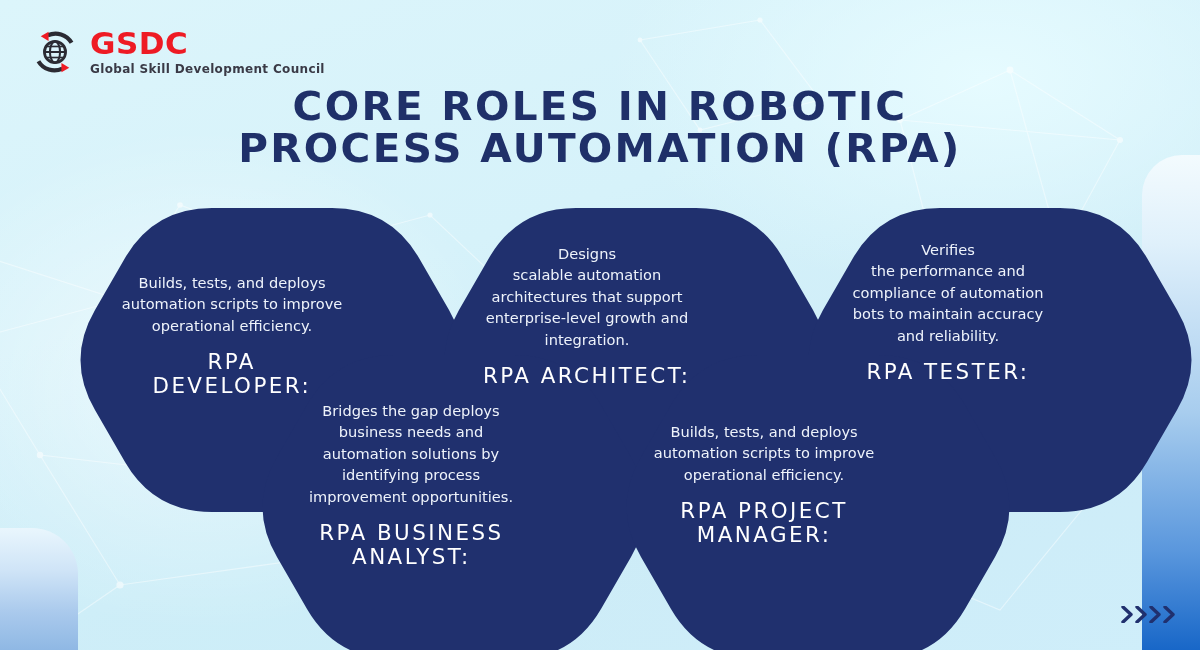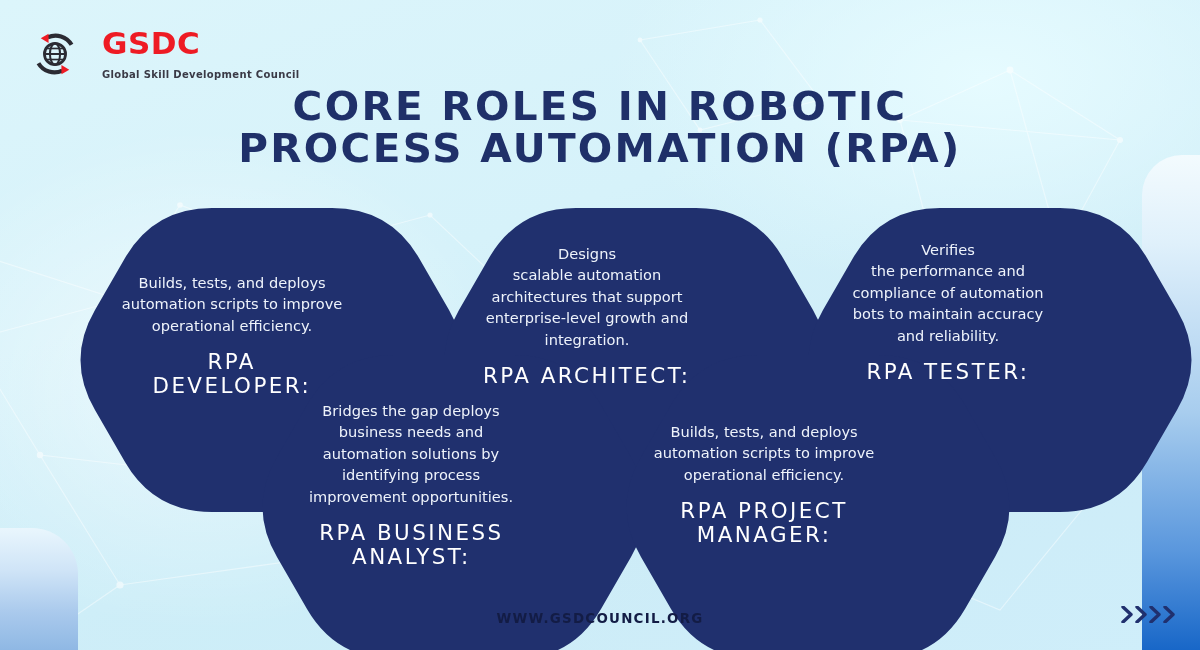--- a/index.html
+++ b/index.html
@@ -31,31 +31,31 @@
     border-top-left-radius:40px;
     background:linear-gradient(180deg,#f3fbfe 0%,#dff0fb 18%,#a8cdee 52%,#5a97dd 80%,#1867c8 100%);
   }
   .band-left{
     position:absolute;left:0;bottom:0;width:78px;height:122px;
     border-top-right-radius:46px;
     background:linear-gradient(180deg,#e9f6fd 0%,#cfe4f7 35%,#a9c9ec 70%,#8fb8e4 100%);
   }
 
   
-  .logo{position:absolute;left:32px;top:28px;display:flex;align-items:center;gap:24px;}
+  .logo{position:absolute;left:32px;top:28px;display:flex;align-items:center;gap:12px;}
   .logo-mark{width:46px;height:46px;display:block;}
   .logo-text{display:flex;flex-direction:column;line-height:1;}
   .logo-word{
     font-family:"DejaVu Sans", sans-serif;
     font-weight:bold;font-size:31px;letter-spacing:.5px;color:#ee1b24;
   }
   .logo-tag{
     font-family:"DejaVu Sans", sans-serif;
-    font-size:10px;font-weight:bold;letter-spacing:.34px;color:#3a3a46;
-    margin-top:11px;white-space:nowrap;
+    font-size:12px;font-weight:bold;letter-spacing:.34px;color:#3a3a46;
+    margin-top:4px;white-space:nowrap;
   }
 
   
   .title{
     position:absolute;left:0;right:0;top:86px;text-align:center;
     color:#1f3069;
     font-family:"DejaVu Sans", sans-serif;
     font-weight:bold;font-size:39px;line-height:1.08;letter-spacing:2.2px;
     text-transform:uppercase;
     transform:scaleX(1.04);
@@ -247,21 +247,20 @@
   </div>
 
   <div class="hexcard" id="card-pm">
     <div class="hex-desc">Builds, tests, and deploys
 automation scripts to improve
 operational efficiency.</div>
     <div class="hex-role">RPA Project
 Manager:</div>
   </div>
 
-  <div class="footer-url">WWW.GSDCOUNCIL.ORG</div>
 
   <div class="chevrons">
     <svg width="13" height="17" viewBox="0 0 13 17">
       <path d="M2 1 L10 8.5 L2 16" fill="none" stroke="#20306e" stroke-width="3.4" stroke-linecap="round" stroke-linejoin="round"></path>
     </svg>
     <svg width="13" height="17" viewBox="0 0 13 17">
       <path d="M2 1 L10 8.5 L2 16" fill="none" stroke="#20306e" stroke-width="3.4" stroke-linecap="round" stroke-linejoin="round"></path>
     </svg>
     <svg width="13" height="17" viewBox="0 0 13 17">
       <path d="M2 1 L10 8.5 L2 16" fill="none" stroke="#20306e" stroke-width="3.4" stroke-linecap="round" stroke-linejoin="round"></path>

